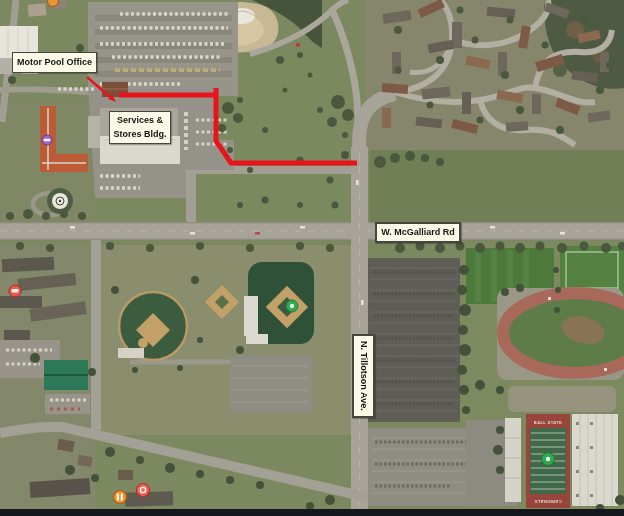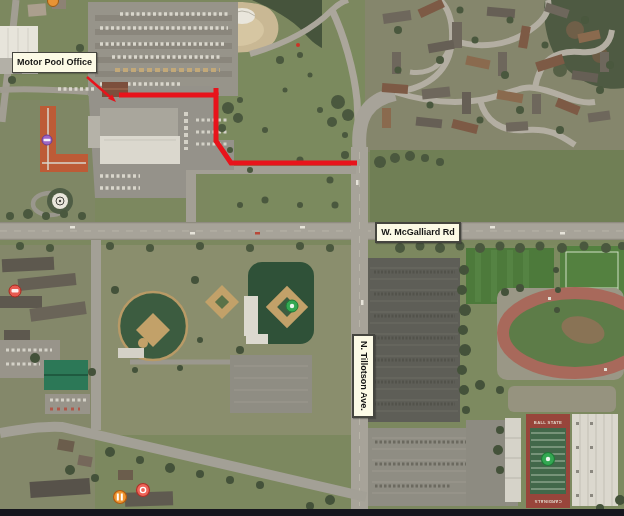--- a/index.html
+++ b/index.html
@@ -485,19 +485,23 @@
     <line x1="87" y1="77" x2="110" y2="97" stroke-width="2.4" stroke="#e8131b"></line>
     <polygon points="116,102 108.1,98.8 112.1,94.4" fill="#e8131b"></polygon>
   </g>
 
   <rect x="0" y="509" width="624" height="7" fill="#16161e"></rect>
 </svg>
 
 <div class="callout" id="label-motor-pool">
   <span>Motor Pool Office</span>
 </div>
+<div class="callout" id="label-services">
+  <span>Services &amp;</span>
+  <span>Stores Bldg.</span>
+</div>
 <div class="callout" id="label-mcgalliard">
   <span>W. McGalliard Rd</span>
 </div>
 <div class="callout" id="label-tillotson">
   <span>N. Tillotson Ave.</span>
 </div>
 </div>
 
 </body></html>

